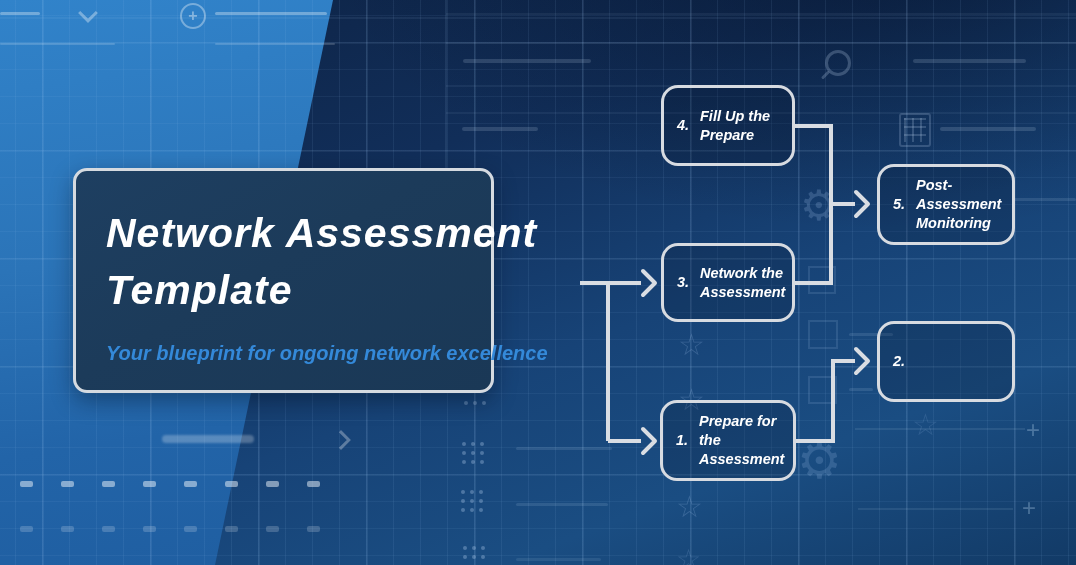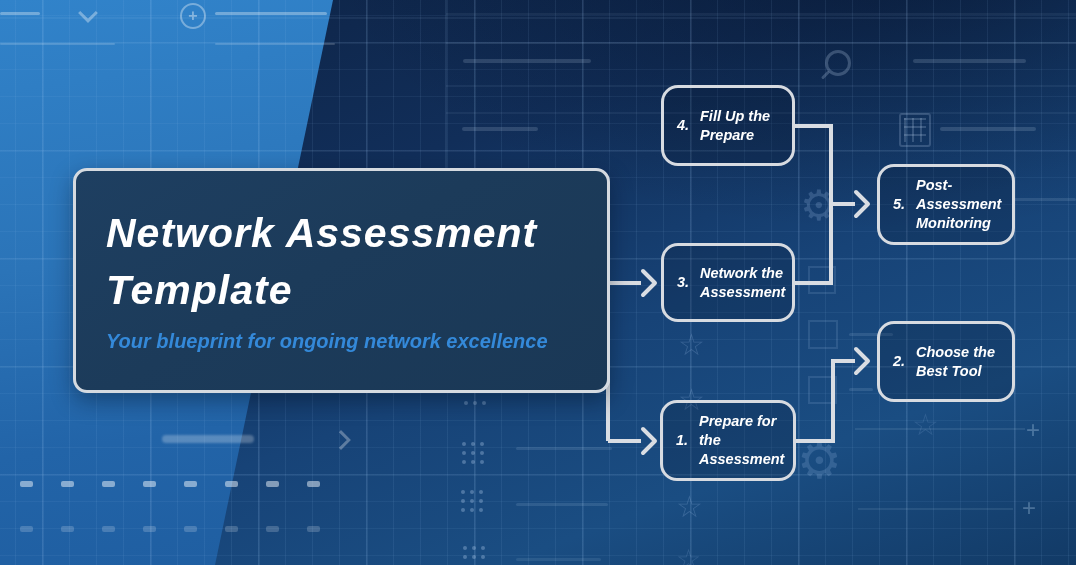--- a/index.html
+++ b/index.html
@@ -63,32 +63,32 @@
   }
   .stepbox .num{flex:0 0 auto;width:19px;}
   .stepbox .lbl{white-space:pre-line;}
   .s1{left:660px;top:400px;width:136px;height:81px;}
   .s2{left:877px;top:321px;width:138px;height:81px;}
   .s3{left:661px;top:243px;width:134px;height:79px;}
   .s4{left:661px;top:85px; width:134px;height:81px;}
   .s5{left:877px;top:164px;width:138px;height:81px;}
 
   .card{
-    position:absolute;left:73px;top:168px;width:537px;height:225px;box-sizing:border-box;
+    position:absolute;left:73px;top:168px;width:421px;height:225px;box-sizing:border-box;
     background:linear-gradient(150deg,#1e3f61 0%,#1c3b5a 45%,#1a3856 100%);
     border:3px solid #d5dae0;border-radius:14px;
     padding:34px 4px 0 30px;
     box-shadow:0 8px 22px rgba(2,12,30,.38);
   }
   .card .title{
     color:#ffffff;font-weight:700;font-style:italic;font-size:41px;line-height:57px;
     letter-spacing:1px;white-space:nowrap;
   }
   .card .subtitle{
-    margin-top:11px;color:#3489d9;font-style:italic;font-weight:600;font-size:20px;white-space:nowrap;
+    margin-top:23px;color:#3489d9;font-style:italic;font-weight:600;font-size:20px;white-space:nowrap;
   }
 </style>
 </head>
 <body>
 
 <div class="stage">
 
   <div class="vignette"></div>
   <div class="band"></div>
   <div class="grid"></div>
@@ -210,22 +210,20 @@
     </g>
   </svg>
 
   <div class="stepbox s1">
     <span class="num">1.</span>
     <span class="lbl">Prepare for the
 Assessment</span>
   </div>
   <div class="stepbox s2">
     <span class="num">2.</span>
-    <span class="lbl">Choose the
-Best Tool</span>
   </div>
   <div class="stepbox s3">
     <span class="num">3.</span>
     <span class="lbl">Network the
 Assessment</span>
   </div>
   <div class="stepbox s4">
     <span class="num">4.</span>
     <span class="lbl">Fill Up the
 Prepare</span>

